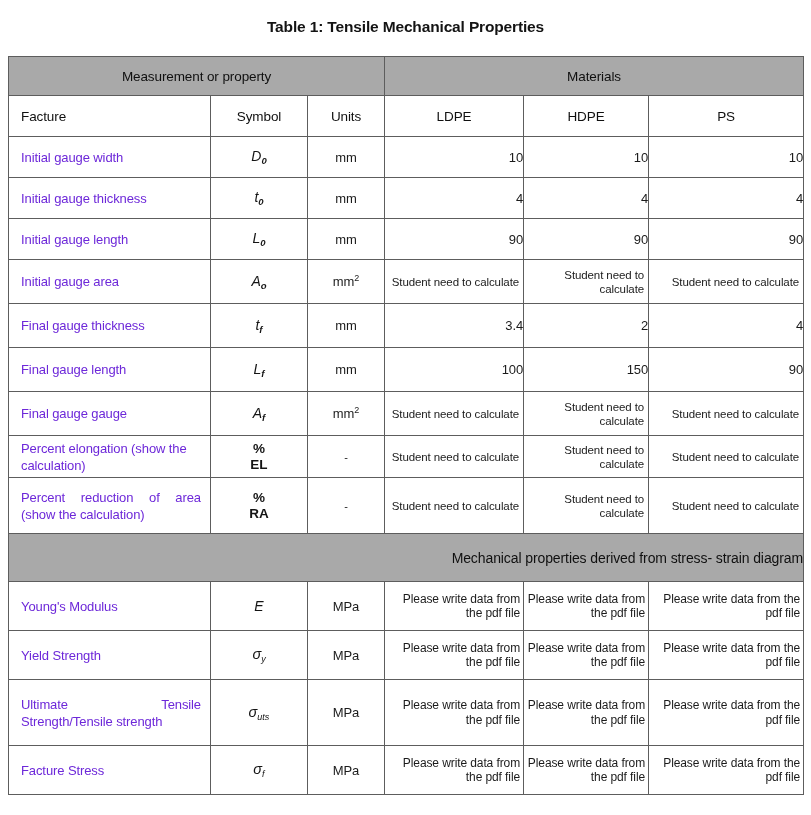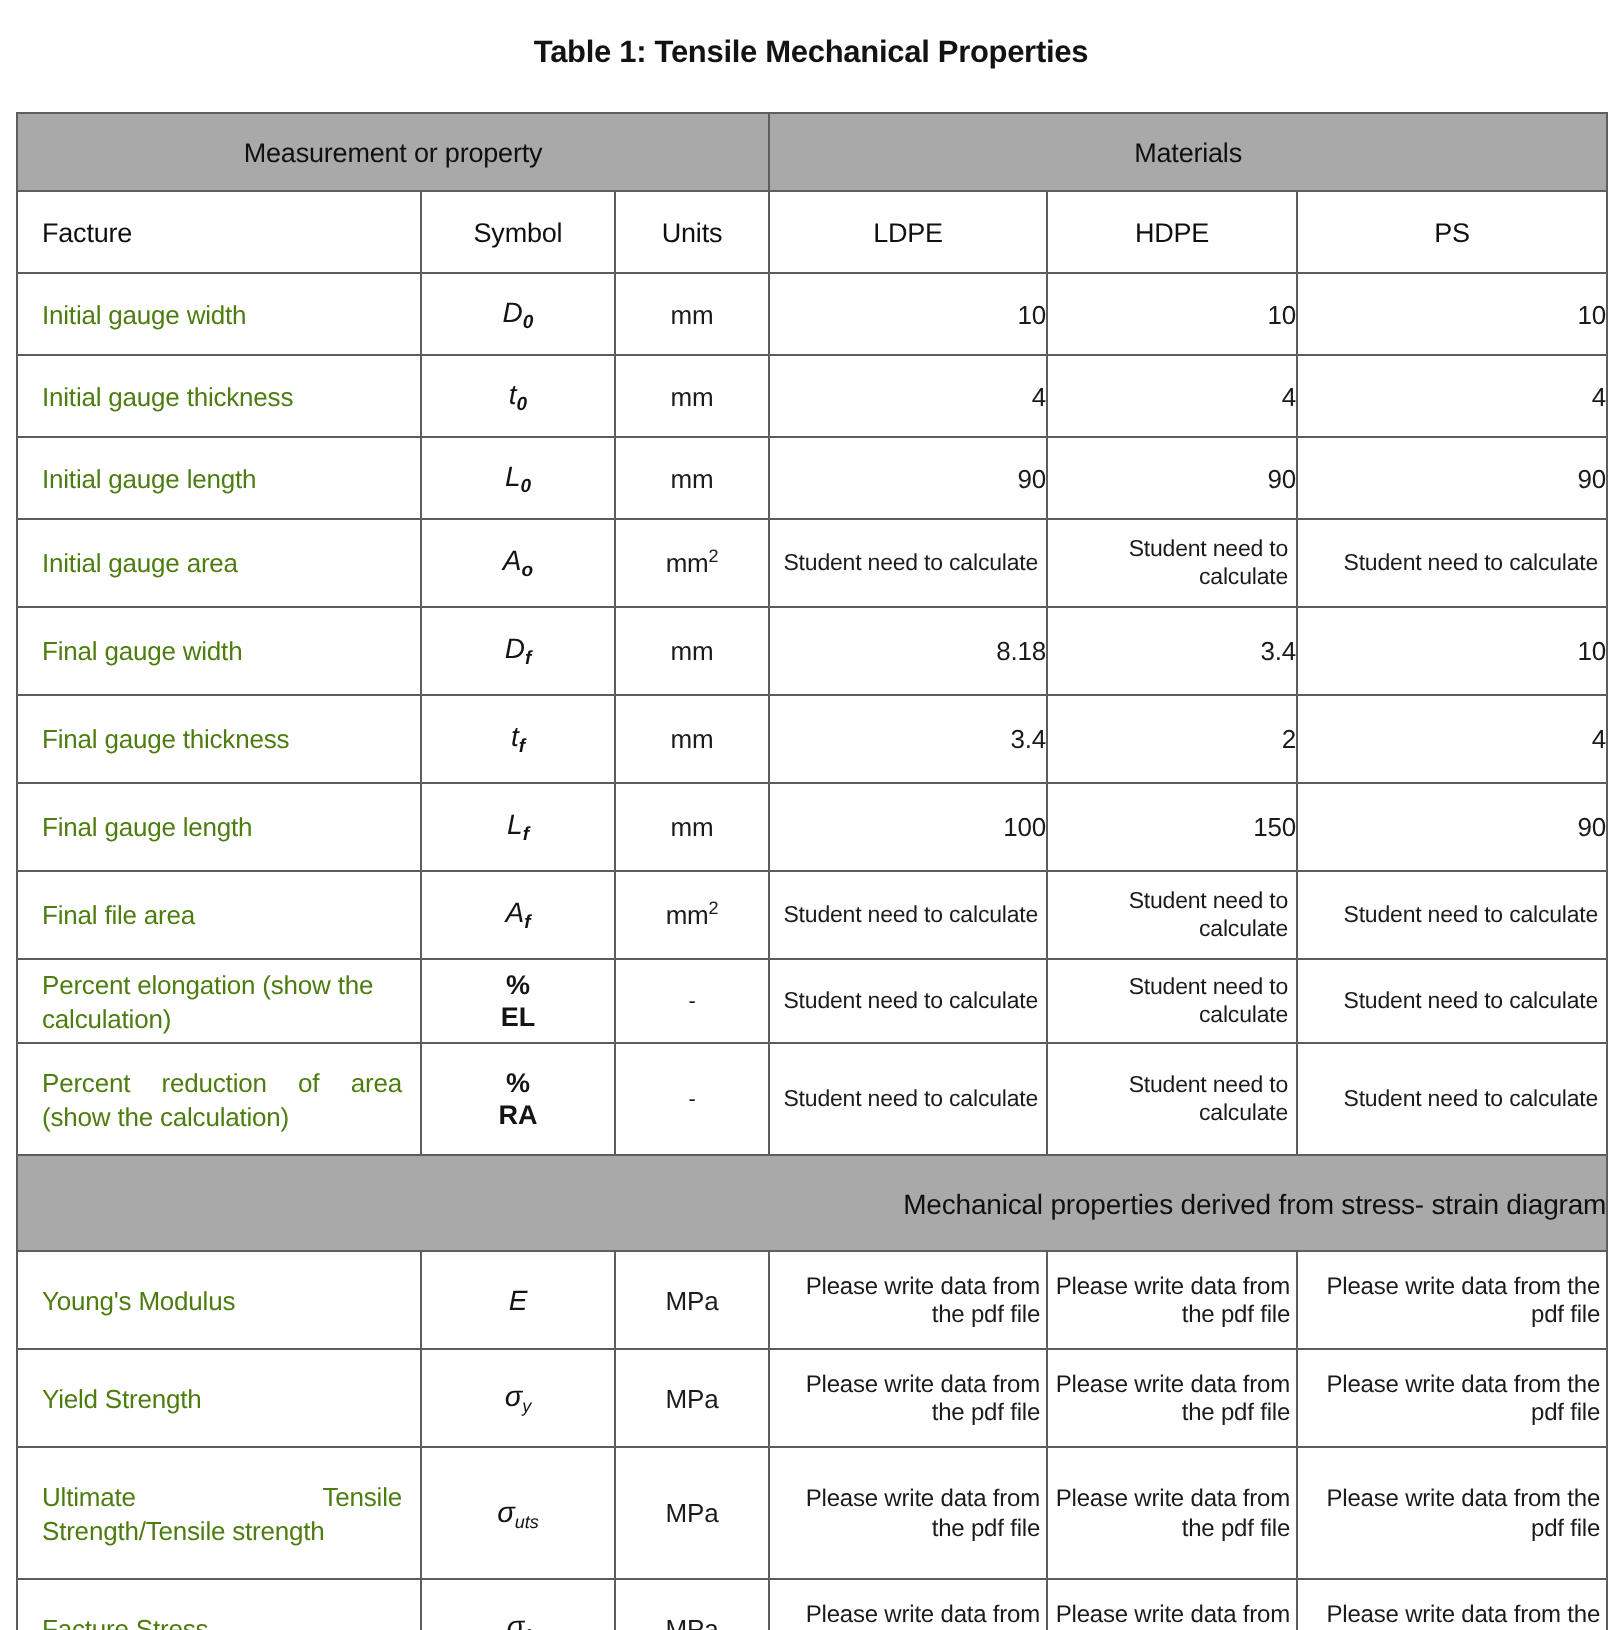--- a/index.html
+++ b/index.html
@@ -85,21 +85,21 @@
     text-align: left;
     padding-left: 12px !important;
   }
   .hdr-sub.center { text-align: center; }
 
   .q-cell {
     text-align: left;
     padding: 0 9px 0 12px !important;
     font-size: 13px;
     line-height: 17px;
-    color: #4d7c0f;
+    color: #6d28d9;
     letter-spacing: -0.1px;
   }
   .q-cell.justify {
     text-align: justify;
     text-align-last: left;
   }
 
   .sym-cell {
     text-align: center;
     font-size: 14px;
@@ -243,49 +243,41 @@
 
         <tr class="r-mid">
           <td class="q-cell">Initial gauge area</td>
           <td class="sym-cell"><i>A</i><sub>o</sub></td>
           <td class="unit-cell"><span>mm</span><sup>2</sup></td>
           <td class="val-cell small">Student need to calculate</td>
           <td class="val-cell small">Student need to calculate</td>
           <td class="val-cell small">Student need to calculate</td>
         </tr>
 
-        <tr class="r-mid">
-          <td class="q-cell">Final gauge width</td>
-          <td class="sym-cell"><i>D</i><sub>f</sub></td>
-          <td class="unit-cell"><span>mm</span></td>
-          <td class="val-cell">8.18</td>
-          <td class="val-cell">3.4</td>
-          <td class="val-cell">10</td>
-        </tr>
 
         <tr class="r-mid">
           <td class="q-cell">Final gauge thickness</td>
           <td class="sym-cell"><i>t</i><sub>f</sub></td>
           <td class="unit-cell"><span>mm</span></td>
           <td class="val-cell">3.4</td>
           <td class="val-cell">2</td>
           <td class="val-cell">4</td>
         </tr>
 
         <tr class="r-mid">
           <td class="q-cell">Final gauge length</td>
           <td class="sym-cell"><i>L</i><sub>f</sub></td>
           <td class="unit-cell"><span>mm</span></td>
           <td class="val-cell">100</td>
           <td class="val-cell">150</td>
           <td class="val-cell">90</td>
         </tr>
 
         <tr class="r-mid">
-          <td class="q-cell">Final file area</td>
+          <td class="q-cell">Final gauge gauge</td>
           <td class="sym-cell"><i>A</i><sub>f</sub></td>
           <td class="unit-cell"><span>mm</span><sup>2</sup></td>
           <td class="val-cell small">Student need to calculate</td>
           <td class="val-cell small">Student need to calculate</td>
           <td class="val-cell small">Student need to calculate</td>
         </tr>
 
         <tr class="r-calc">
           <td class="q-cell">Percent elongation (show the calculation)</td>
           <td class="sym-cell">

